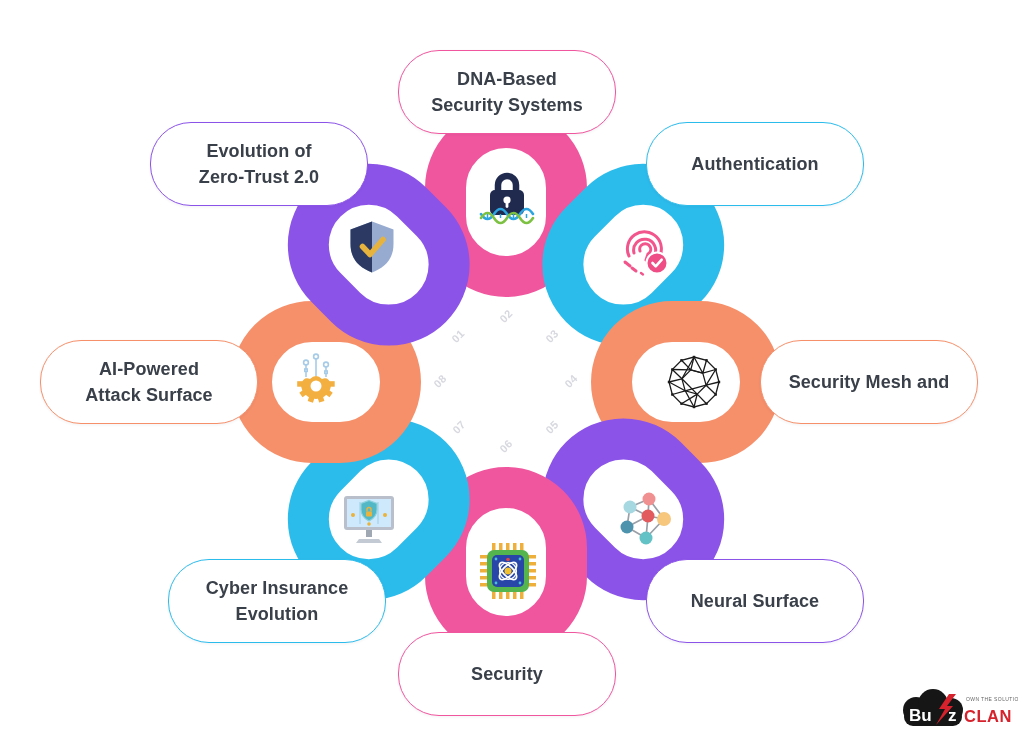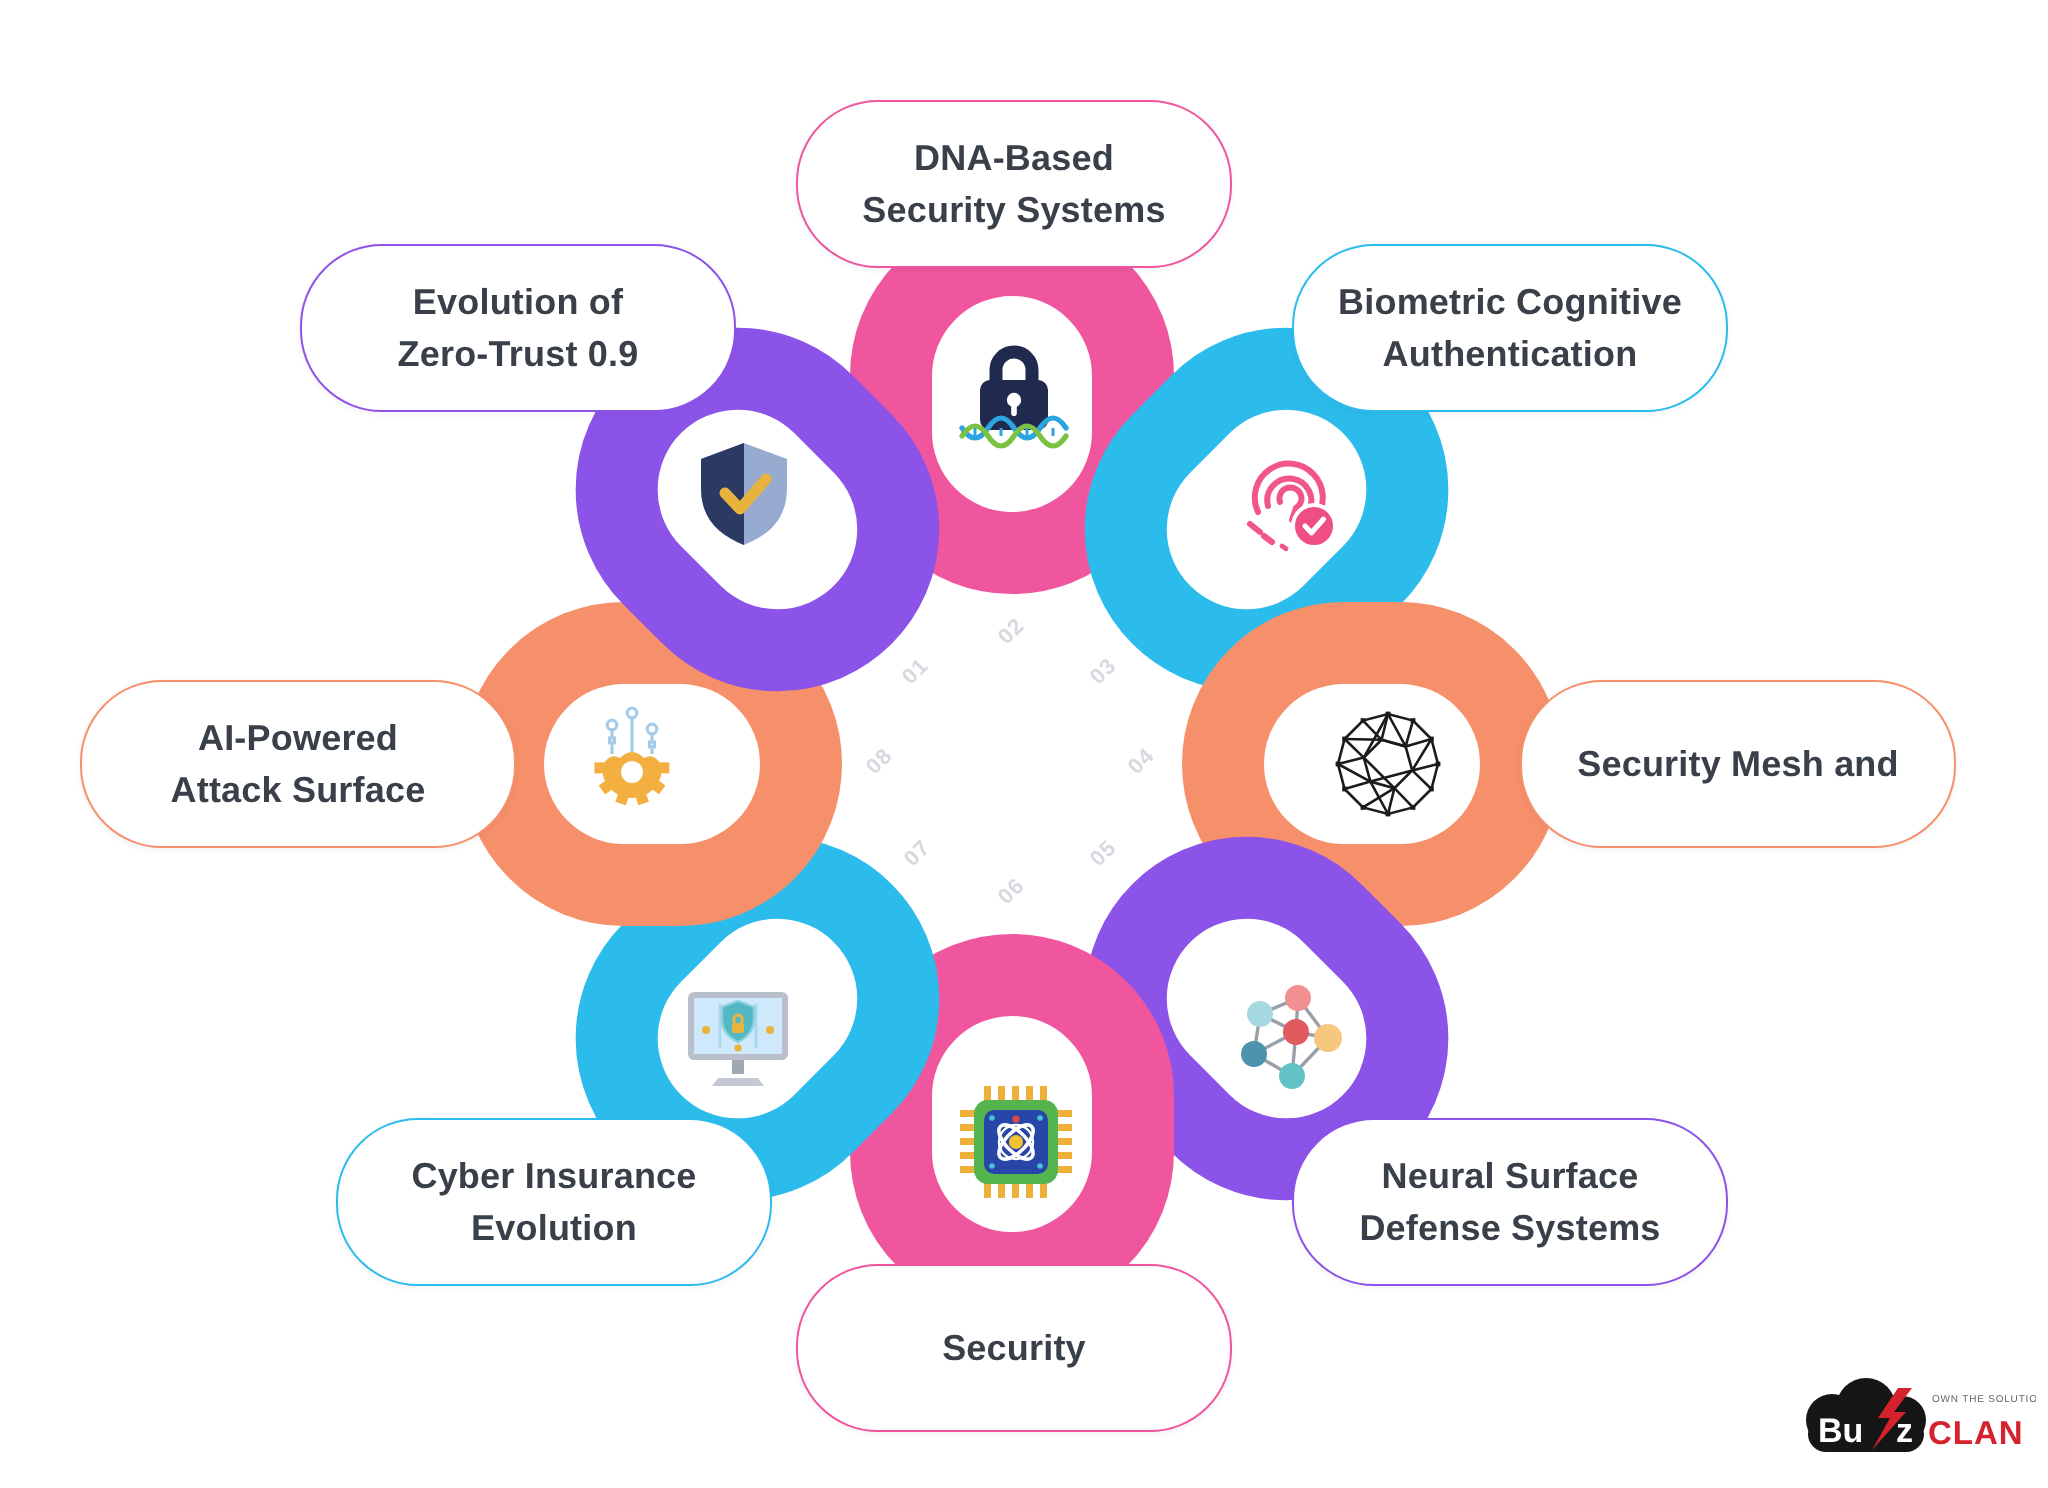--- a/index.html
+++ b/index.html
@@ -66,40 +66,38 @@
 <div class="wm" style="left:506px;top:446px">06</div>
 <div class="wm" style="left:459px;top:427px">07</div>
 <div class="wm" style="left:440px;top:381px">08</div>
 
 <div class="pill" style="left:398px;top:50px;border-color:#F0569E">
   <div class="ln">DNA-Based</div>
   <div class="ln">Security Systems</div>
 </div>
 <div class="pill" style="left:150px;top:122px;border-color:#8C53E9">
   <div class="ln">Evolution of</div>
-  <div class="ln">Zero-Trust 0.9</div>
+  <div class="ln">Zero-Trust 2.0</div>
 </div>
 <div class="pill" style="left:646px;top:122px;border-color:#2CBCEC">
-  <div class="ln">Biometric Cognitive</div>
   <div class="ln">Authentication</div>
 </div>
 <div class="pill" style="left:40px;top:340px;border-color:#F6906A">
   <div class="ln">AI-Powered</div>
   <div class="ln">Attack Surface</div>
 </div>
 <div class="pill" style="left:760px;top:340px;border-color:#F6906A">
   <div class="ln">Security Mesh and</div>
 </div>
 <div class="pill" style="left:168px;top:559px;border-color:#2CBCEC">
   <div class="ln">Cyber Insurance</div>
   <div class="ln">Evolution</div>
 </div>
 <div class="pill" style="left:646px;top:559px;border-color:#8C53E9">
   <div class="ln">Neural Surface</div>
-  <div class="ln">Defense Systems</div>
 </div>
 <div class="pill" style="left:398px;top:632px;border-color:#F0569E">
   <div class="ln">Security</div>
 </div>
 
 <div class="icon" style="left:507px;top:194px">
   <svg width="64" height="64" viewBox="0 0 64 64">
     <path d="M23,30 v-7 a9,9 0 0 1 18,0 v7" stroke="#1F2A4E" stroke-width="6.5" fill="none"></path>
     <rect x="15" y="28" width="34" height="25" rx="5" fill="#1F2A4E"></rect>
     <circle cx="32" cy="38" r="3.6" fill="#ffffff"></circle>

